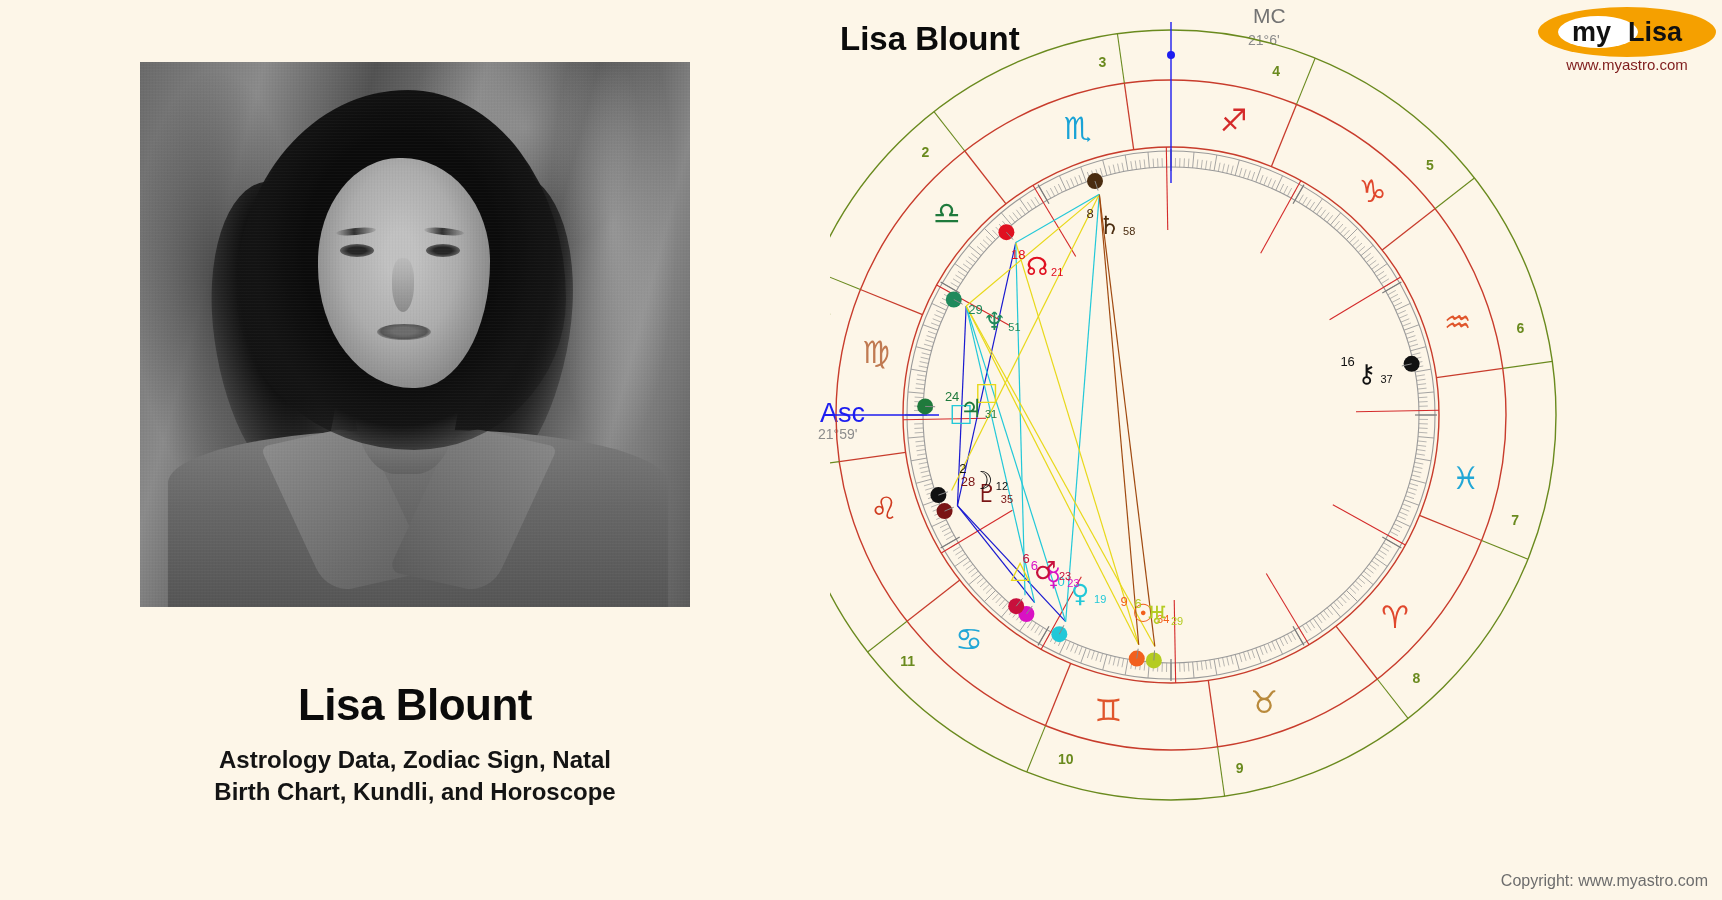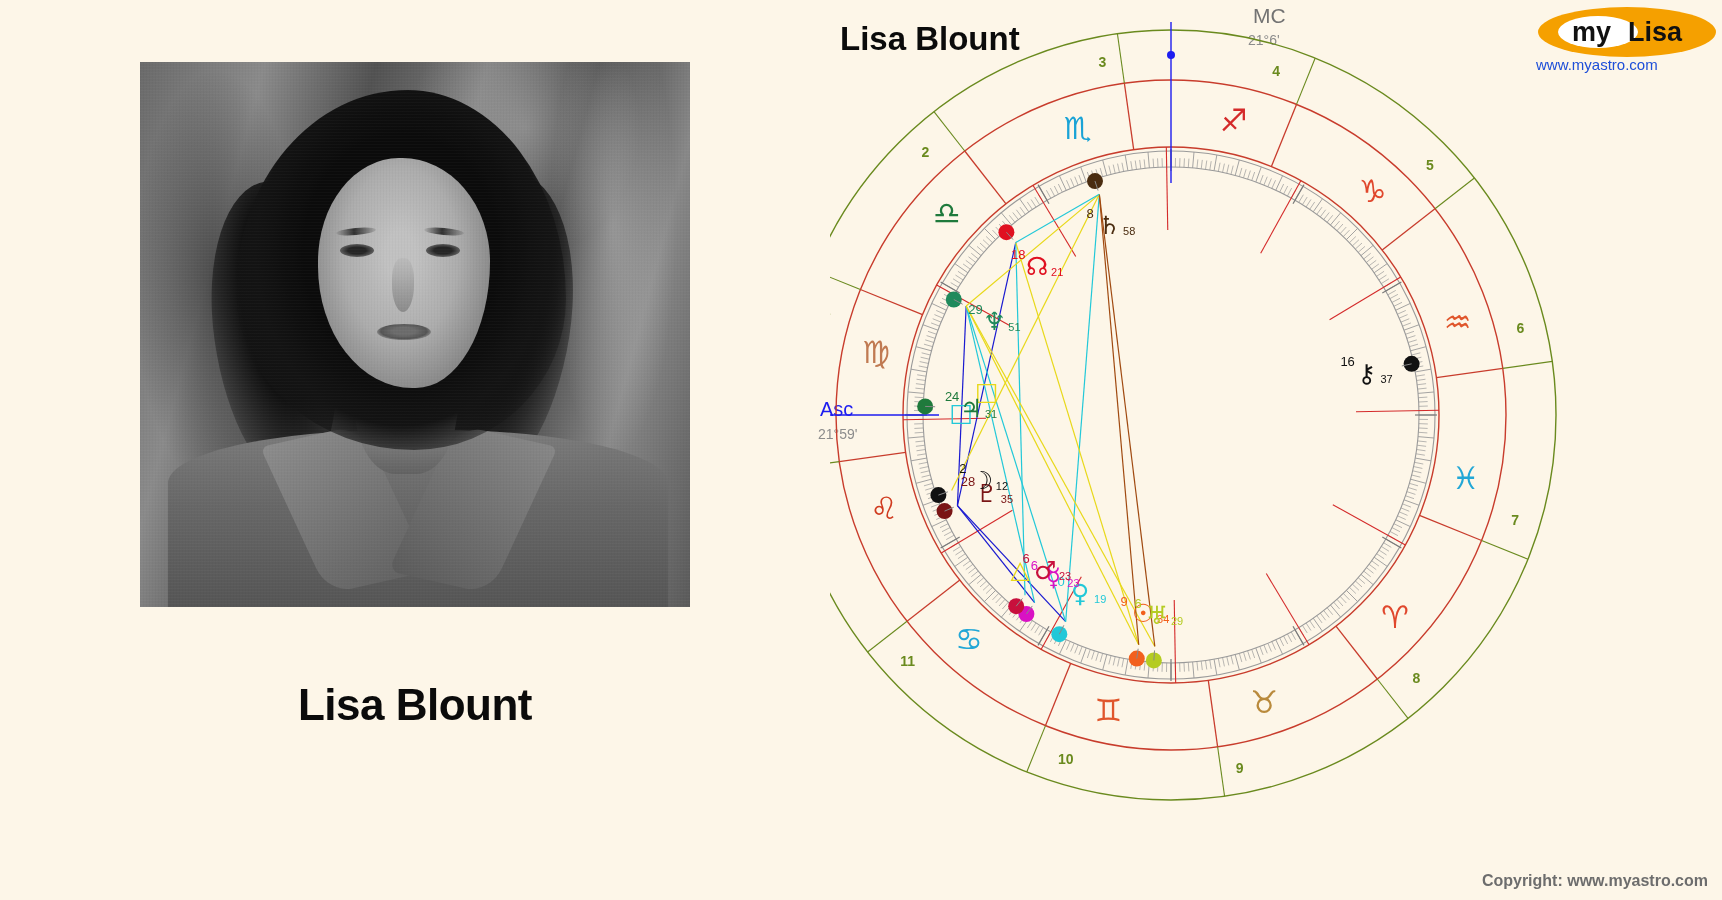--- a/index.html
+++ b/index.html
@@ -124,42 +124,42 @@
 
   
   .logo-wrap{position:absolute;left:1536px;top:6px;width:182px;height:72px;}
   .logo-text{
     position:absolute;left:0;top:0;width:182px;height:52px;
     display:flex;align-items:center;justify-content:center;
     font-size:27px;font-weight:bold;color:#111;z-index:3;
   }
   .logo-my{margin-right:17px;}
   .logo-url{
-    position:absolute;left:0;top:50px;width:182px;text-align:left;
-    font-size:15px;color:#1d4ed8;
+    position:absolute;left:0;top:50px;width:182px;text-align:center;
+    font-size:15px;color:#7f1d1d;
   }
 
   
   .chart-title{
     position:absolute;left:840px;top:20px;
     font-size:33px;font-weight:bold;color:#0b0b0b;
   }
   .chart-wrap{position:absolute;left:830px;top:0;width:892px;height:900px;}
   .copyright{
     position:absolute;right:14px;bottom:10px;
-    font-size:16px;color:#6d6d6d;font-weight:bold;
+    font-size:16px;color:#6d6d6d;
   }
   .mc-label{
     position:absolute;left:1253px;top:4px;font-size:21px;color:#737373;
   }
   .mc-deg{
     position:absolute;left:1248px;top:32px;font-size:14px;color:#8c8c8c;
   }
   .asc-label{
-    position:absolute;left:820px;top:398px;font-size:20px;color:#1d1df0;
+    position:absolute;left:820px;top:398px;font-size:27px;color:#1d1df0;
   }
   .asc-deg{
     position:absolute;left:818px;top:426px;font-size:14px;color:#8c8c8c;
   }
   svg{display:block;}
   .zglyph{font-size:31px;font-weight:bold;font-family:"DejaVu Sans",sans-serif;}
   .hnum{font-size:14px;font-weight:bold;fill:#6a8a1e;font-family:"Liberation Sans",sans-serif;}
   .pglyph{font-size:25px;font-family:"DejaVu Sans",sans-serif;}
   .pdeg{font-size:13px;font-family:"Liberation Sans",sans-serif;}
   .pmin{font-size:11px;font-family:"Liberation Sans",sans-serif;}
@@ -185,20 +185,24 @@
         <div class="p-brow-l"></div>
         <div class="p-brow-r"></div>
         <div class="p-eye-l"></div>
         <div class="p-eye-r"></div>
         <div class="p-nose"></div>
         <div class="p-mouth"></div>
         <div class="p-grain"></div>
       </div>
     </div>
     <div class="left-title">Lisa Blount</div>
+    <div class="left-sub">
+      <div>Astrology Data, Zodiac Sign, Natal</div>
+      <div>Birth Chart, Kundli, and Horoscope</div>
+    </div>
   </div>
 
   <div class="logo-wrap">
     <svg width="182" height="52" style="position:absolute;left:0;top:0;z-index:1">
       <ellipse cx="91" cy="26" rx="89" ry="25" fill="#f5a000"></ellipse>
       <ellipse cx="62" cy="26" rx="40" ry="16" fill="#ffffff"></ellipse>
     </svg>
     <div class="logo-text">
       <span class="logo-my">my</span>
       <span>Lisa</span>

